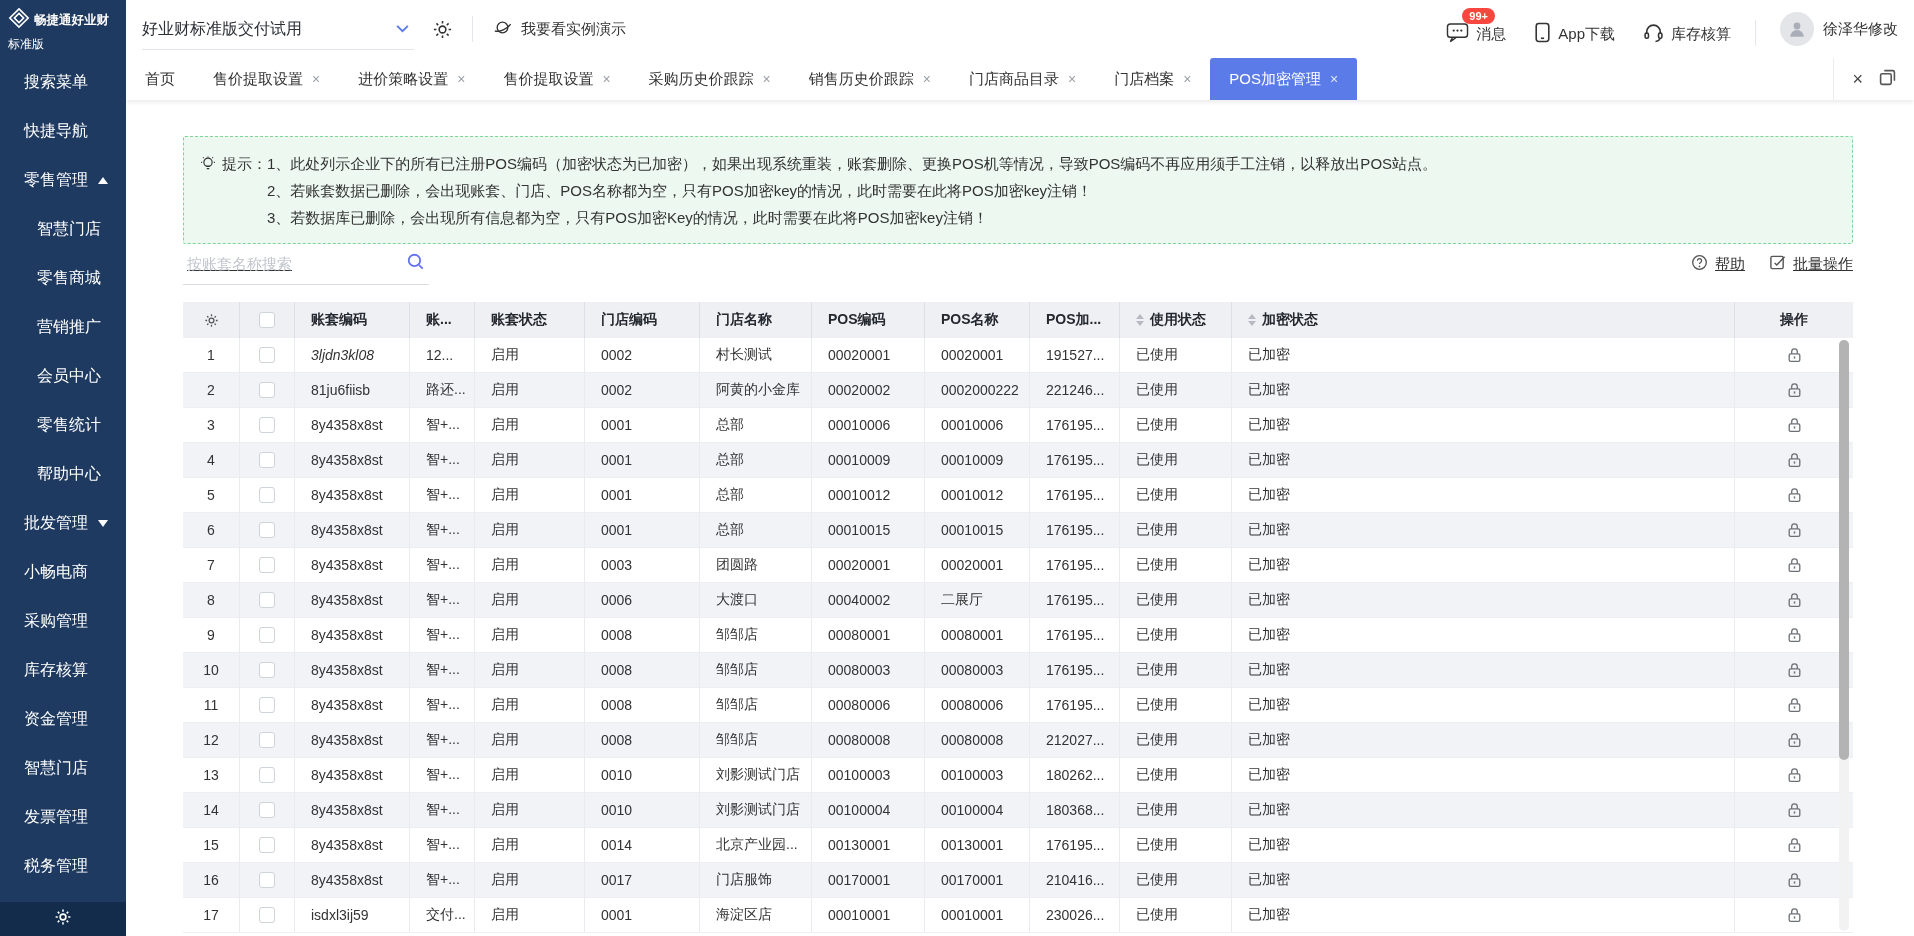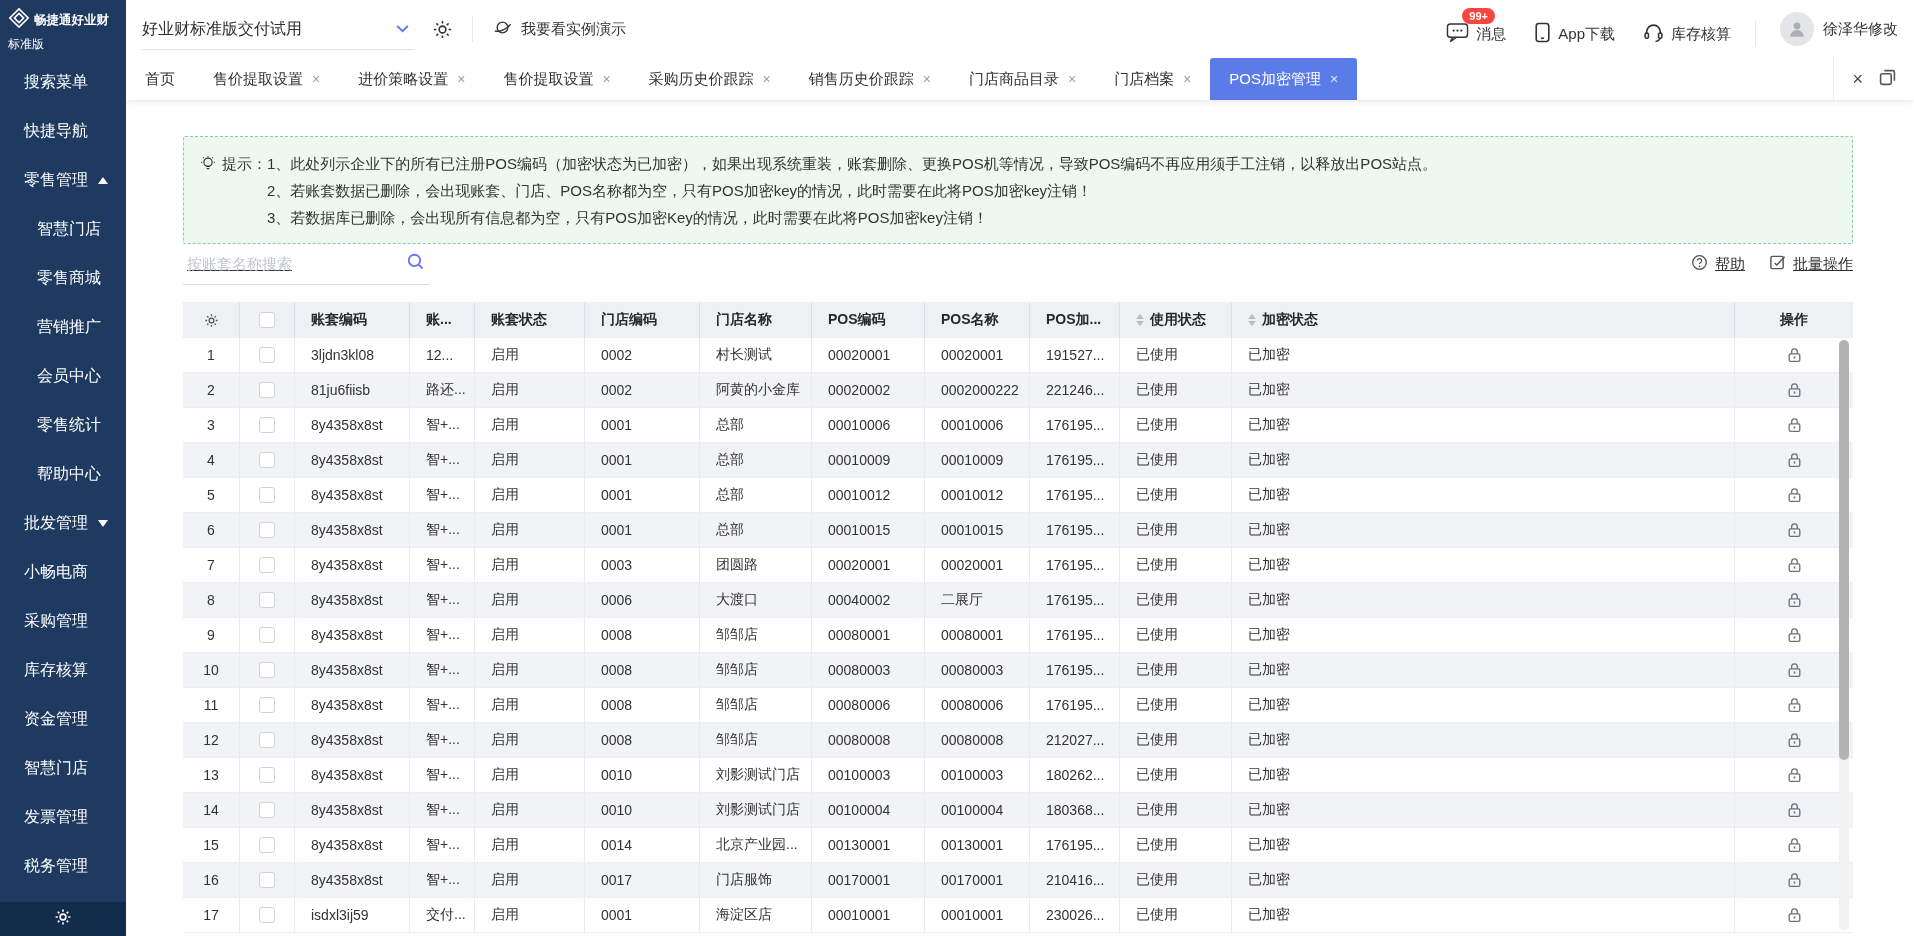--- a/index.html
+++ b/index.html
@@ -385,21 +385,21 @@
         <div class="cell center last" style="width: 118px;">
           <span>操作</span>
         </div>
       </div>
     <div>
         <div class="trow">
           <div class="cell center" style="width: 57px;">1</div>
           <div class="cell center" style="width: 55px;">
             <span class="checkbox"></span>
           </div>
-          <div class="cell" style="width: 115px;">3ljdn3kl08</div>
+          <div class="cell" style="width: 115px; font-style: italic;">3ljdn3kl08</div>
           <div class="cell" style="width: 65px;">12...</div>
           <div class="cell" style="width: 110px;">启用</div>
           <div class="cell" style="width: 115px;">0002</div>
           <div class="cell" style="width: 112px;">村长测试</div>
           <div class="cell" style="width: 113px;">00020001</div>
           <div class="cell" style="width: 105px;">00020001</div>
           <div class="cell" style="width: 90px;">191527...</div>
           <div class="cell" style="width: 112px;">已使用</div>
           <div class="cell" style="width: 503px;">已加密</div>
           <div class="cell center last" style="width: 118px;">

